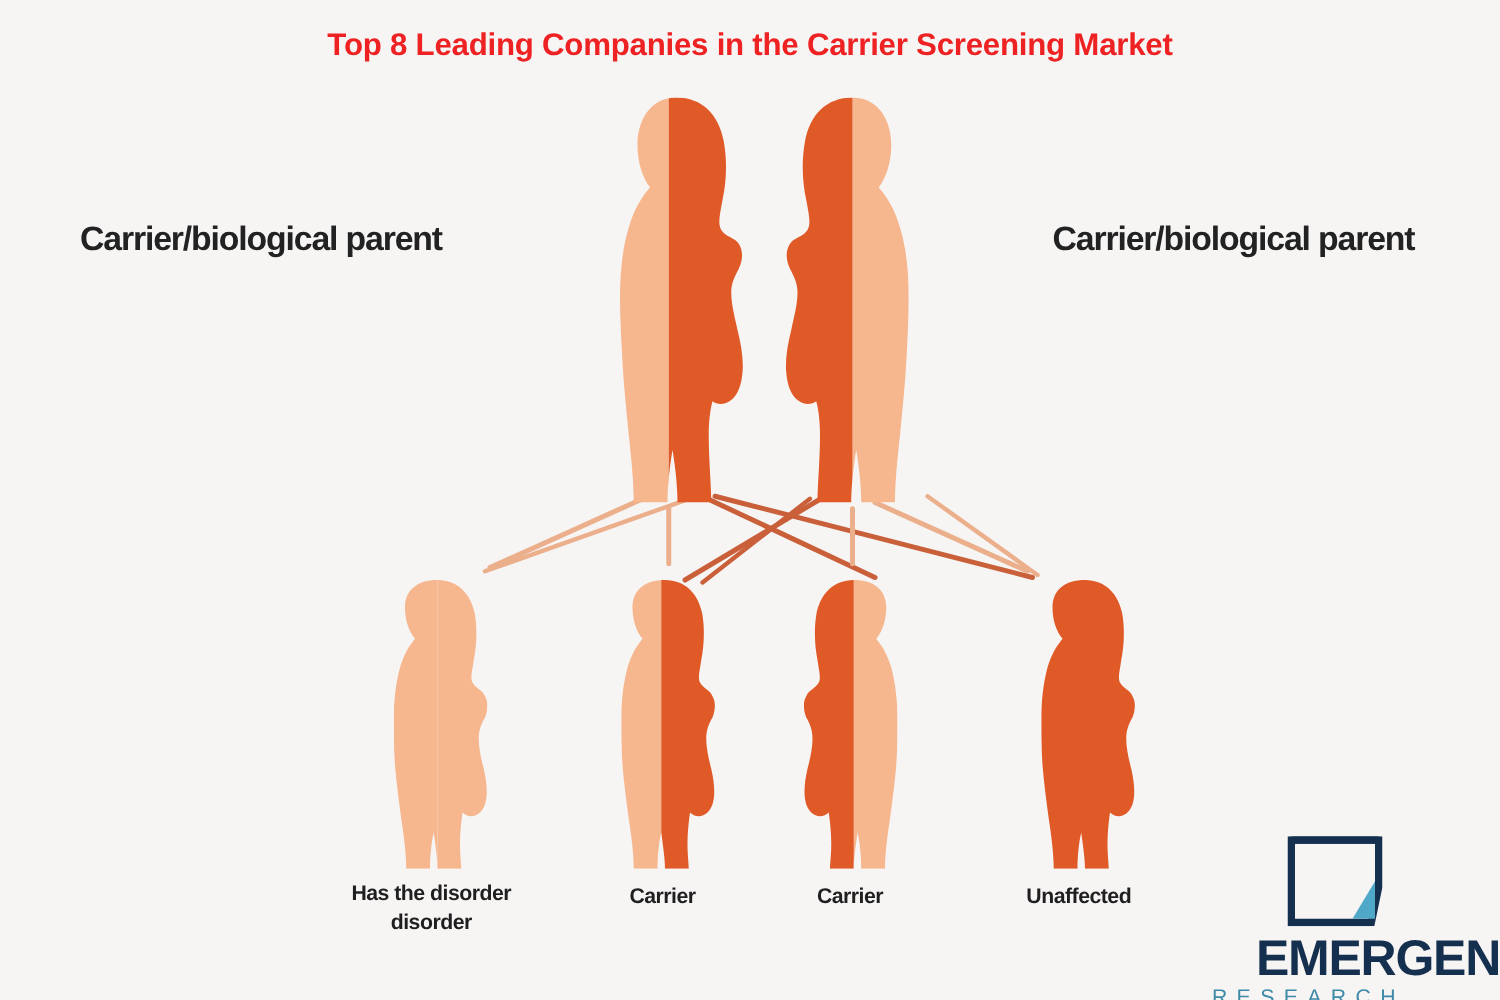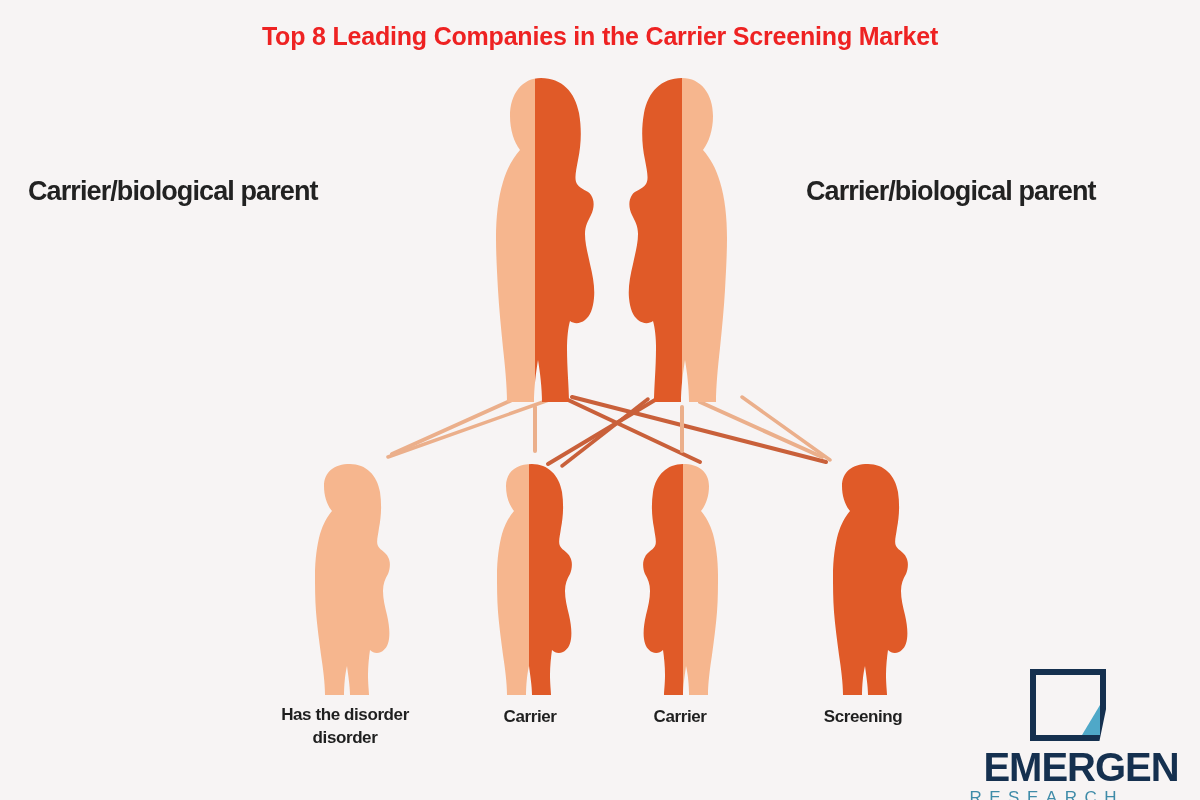--- a/index.html
+++ b/index.html
@@ -35,20 +35,21 @@
   }
   .parent-label {
     position: absolute;
     top: 162px;
     font-size: 27px;
     font-weight: bold;
     color: #222222;
     letter-spacing: -0.9px;
     font-family: "Liberation Sans", sans-serif;
     white-space: nowrap;
+    margin-left: 36px;
   }
   .parent-label.left  { left: 28px; }
   .parent-label.right { left: 806px; }
 
   .child-label {
     position: absolute;
     font-size: 17px;
     font-weight: bold;
     color: #1F1F1F;
     letter-spacing: -0.4px;
@@ -73,21 +74,21 @@
     left: 68px;
     top: 0px;
     width: 76px;
     height: 72px;
   }
   .logo-word {
     position: absolute;
     left: 0;
     top: 78px;
     width: 238px;
-    text-align: center;
+    text-align: right;
     font-size: 40px;
     font-weight: bold;
     color: #15304F;
     letter-spacing: -1px;
     line-height: 1;
     font-family: "Liberation Sans", sans-serif;
   }
   .logo-sub {
     position: absolute;
     left: 0;
@@ -238,21 +239,21 @@
 
   <div class="child-label" style="left:240px; top:690px; width:210px;">
     <div>Has the disorder</div>
     <div>disorder</div>
   </div>
 
   <div class="child-label" style="left:450px; top:692px; width:160px;">Carrier</div>
 
   <div class="child-label" style="left:600px; top:692px; width:160px;">Carrier</div>
 
-  <div class="child-label" style="left:783px; top:692px; width:160px;">Screening</div>
+  <div class="child-label" style="left:783px; top:692px; width:160px;">Unaffected</div>
 
   <div class="logo">
     <svg class="logo-mark" viewBox="0 0 76 72">
       <path d="M 3 3 L 73 3 L 73 40 L 67 69 L 3 69 Z" fill="none" stroke="#15304F" stroke-width="6"></path>
       <path d="M 70 36 L 70 66 L 52 66 Z" fill="#4FA8C8"></path>
       <path d="M 3 3 L 73 3" stroke="#15304F" stroke-width="6" fill="none"></path>
     </svg>
     <div class="logo-word">EMERGEN</div>
     <div class="logo-sub">RESEARCH</div>
   </div>

